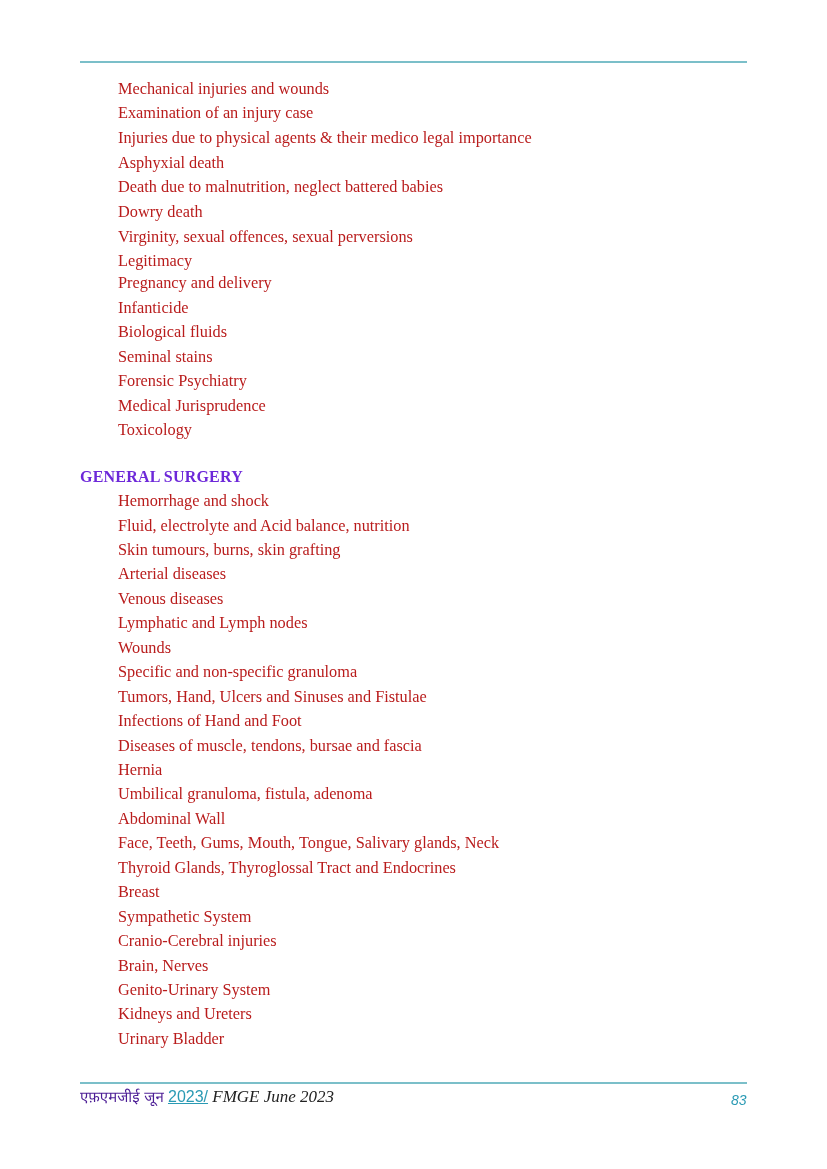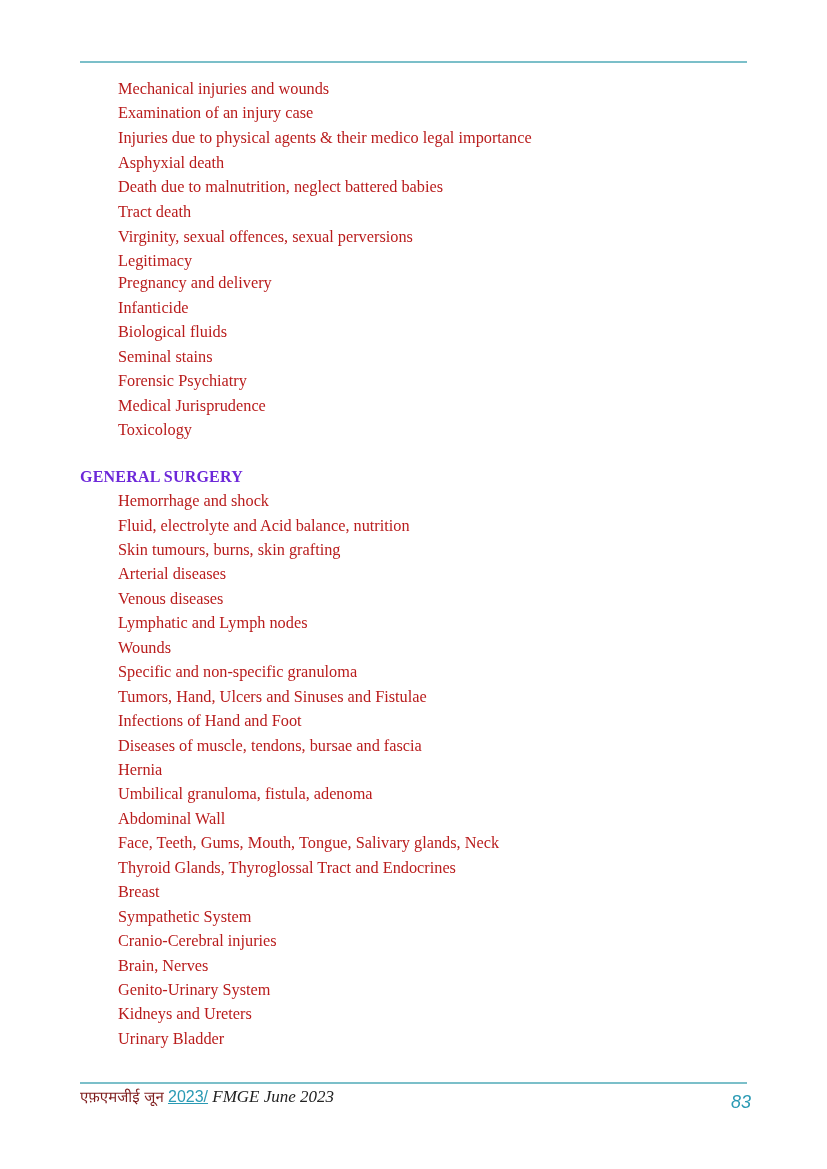--- a/index.html
+++ b/index.html
@@ -5,37 +5,37 @@
   html, body { margin: 0; padding: 0; background: #ffffff; }
   body { width: 827px; height: 1169px; position: relative; overflow: hidden;
          font-family: "Liberation Serif", "DejaVu Serif", serif; color: #333333; }
   .rule { position: absolute; left: 80px; width: 667px; height: 2px; background: #7bbfc9; }
   .rule-top { top: 61px; }
   .rule-bottom { top: 1082px; }
   .list { position: absolute; left: 0; top: 0; width: 827px; }
   .item { position: absolute; left: 118px; font-size: 16.3px; line-height: 20px; white-space: nowrap; color: #b91c1c; }
   .heading { position: absolute; left: 80px; font-size: 16px; font-weight: bold; line-height: 20px; color: #6d28d9; letter-spacing: 0.2px; }
   .footer-left { position: absolute; left: 80px; top: 1086px; font-size: 17px; line-height: 22px; white-space: nowrap; }
-  .footer-hindi { color: #7f1d1d; font-family: "DejaVu Sans", sans-serif; font-size: 15px; }
+  .footer-hindi { color: #4c1d95; font-family: "DejaVu Sans", sans-serif; font-size: 15px; }
   .footer-year { color: #2a9ab4; font-family: "Liberation Sans", sans-serif; font-weight: 300; font-size: 16px; text-decoration: underline; }
   .footer-en { color: #222; font-style: italic; }
-  .page-num { position: absolute; left: 731px; top: 1092px; font-size: 18px; color: #2a9ab4; font-style: italic; font-family: "Liberation Sans", sans-serif; }
+  .page-num { position: absolute; left: 731px; top: 1092px; font-size: 14px; color: #2a9ab4; font-style: italic; font-family: "Liberation Sans", sans-serif; }
 </style>
 </head>
 <body>
 
 <div class="rule rule-top"></div>
 
 <div class="list">
   <div class="item" style="top:79px">Mechanical injuries and wounds</div>
   <div class="item" style="top:103px">Examination of an injury case</div>
   <div class="item" style="top:128px">Injuries due to physical agents &amp; their medico legal importance</div>
   <div class="item" style="top:153px">Asphyxial death</div>
   <div class="item" style="top:177px">Death due to malnutrition, neglect battered babies</div>
-  <div class="item" style="top:202px">Tract death</div>
+  <div class="item" style="top:202px">Dowry death</div>
   <div class="item" style="top:227px">Virginity, sexual offences, sexual perversions</div>
   <div class="item" style="top:251px">Legitimacy</div>
   <div class="item" style="top:273px">Pregnancy and delivery</div>
   <div class="item" style="top:298px">Infanticide</div>
   <div class="item" style="top:322px">Biological fluids</div>
   <div class="item" style="top:347px">Seminal stains</div>
   <div class="item" style="top:371px">Forensic Psychiatry</div>
   <div class="item" style="top:396px">Medical Jurisprudence</div>
   <div class="item" style="top:420px">Toxicology</div>
 </div>

